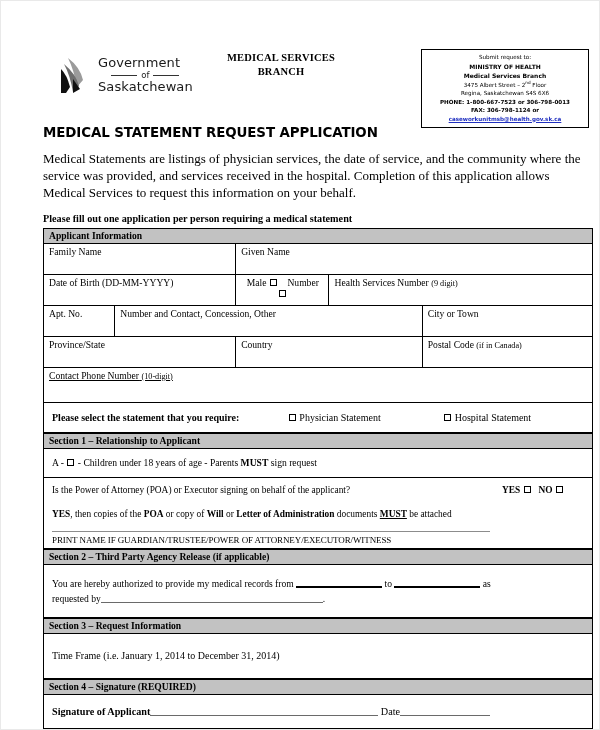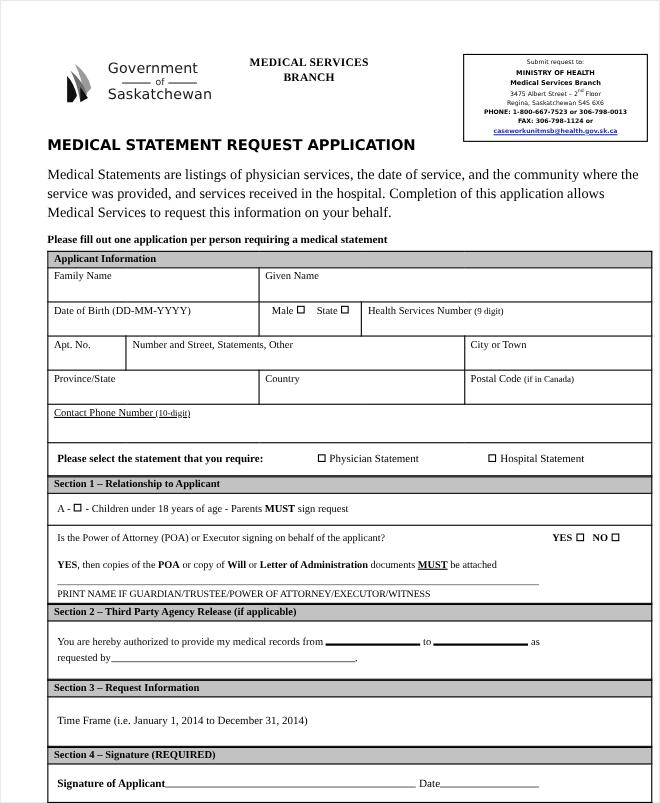--- a/index.html
+++ b/index.html
@@ -309,31 +309,31 @@
         <tr>
           <td class="cell-h2" colspan="2">Family Name</td>
           <td class="cell-h2" colspan="3">Given Name</td>
         </tr>
         <tr>
           <td class="cell-h2" colspan="2">Date of Birth (DD-MM-YYYY)</td>
           <td class="cell-h2 center-mid">
             <span>Male</span>
             <span class="cb"></span>
             &nbsp;&nbsp;
-            <span>State</span>
+            <span>Number</span>
             <span class="cb"></span>
           </td>
           <td class="cell-h2" colspan="2">
             <span>Health Services Number</span>
             <span class="small">(9 digit)</span>
           </td>
         </tr>
         <tr>
           <td class="cell-h2">Apt. No.</td>
-          <td class="cell-h2" colspan="3">Number and Street, Statements, Other</td>
+          <td class="cell-h2" colspan="3">Number and Contact, Concession, Other</td>
           <td class="cell-h2">City or Town</td>
         </tr>
         <tr>
           <td class="cell-h2" colspan="2">Province/State</td>
           <td class="cell-h2" colspan="2">Country</td>
           <td class="cell-h2">
             <span>Postal Code</span>
             <span class="small">(if in Canada)</span>
           </td>
         </tr>

